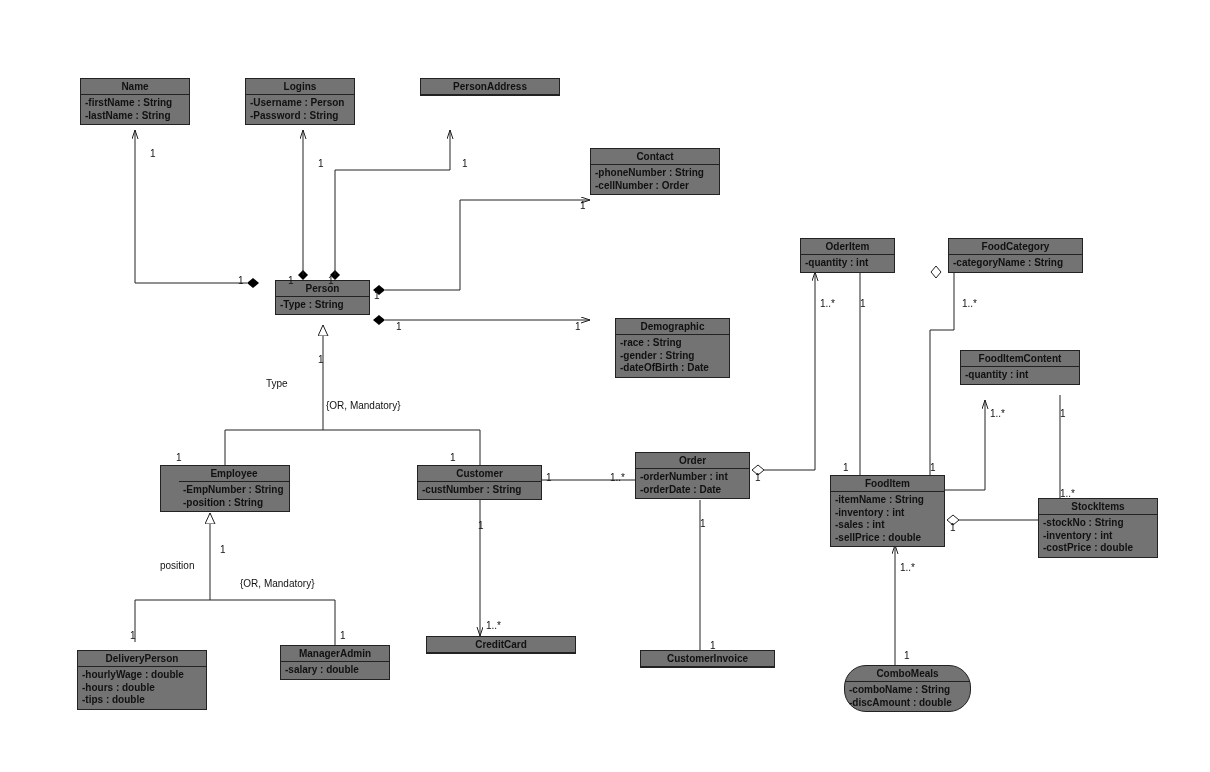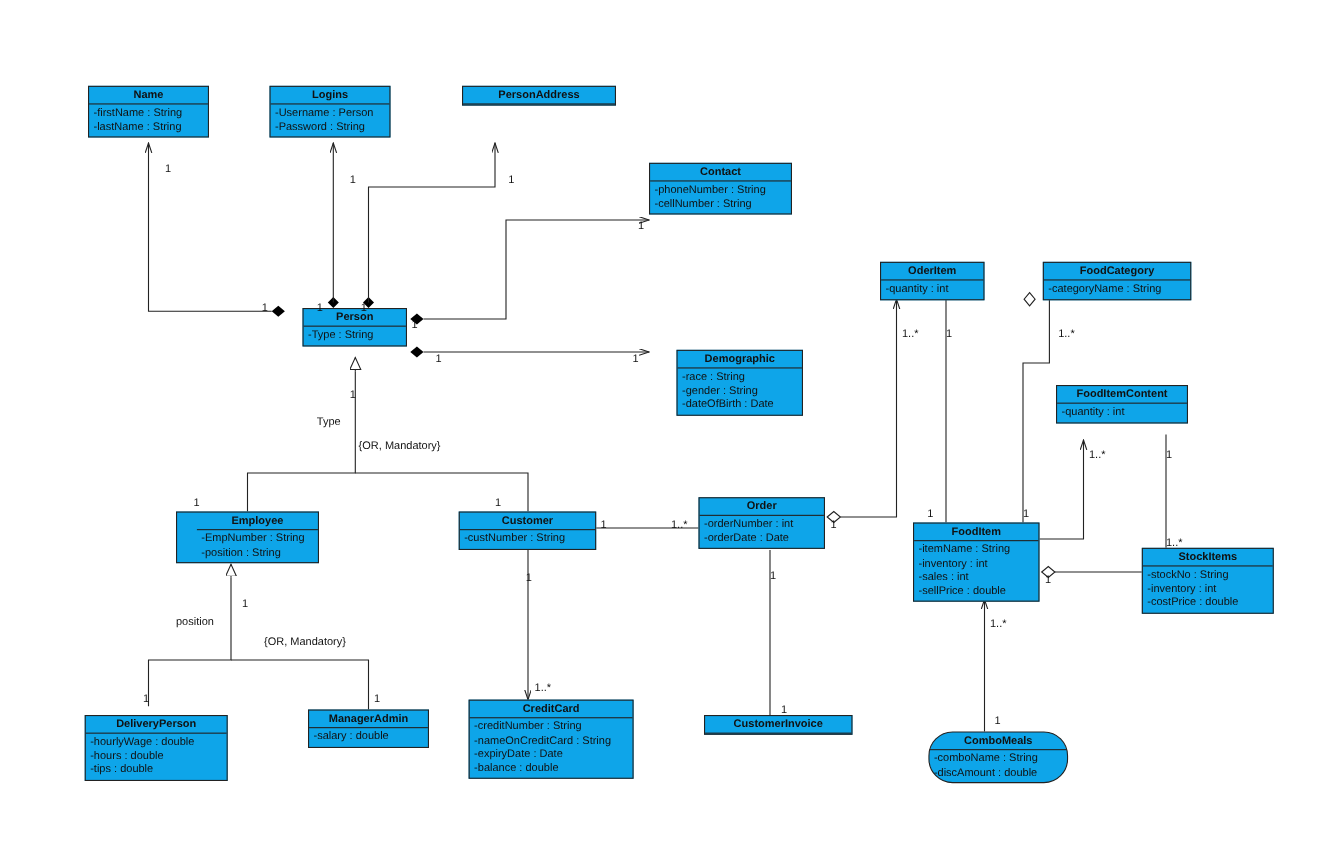--- a/index.html
+++ b/index.html
@@ -21,31 +21,32 @@
   svg.wires {
     position: absolute;
     left: 0; top: 0;
     width: 1210px;
     height: 772px;
     pointer-events: none;
   }
   .cls {
     position: absolute;
     border: 1px solid #222;
-    background: #0ea5e9;
+    background: #737373;
     box-sizing: border-box;
   }
   .cls .title {
     font-weight: bold;
     text-align: center;
     padding: 2px 4px;
     border-bottom: 1px solid #222;
   }
   .cls .body {
     padding: 2px 4px;
+    font-weight: bold;
   }
   .cls .body .attr {
     white-space: nowrap;
     line-height: 1.25em;
   }
   .label {
     position: absolute;
     font-size: 10px;
     color: #111;
     white-space: nowrap;
@@ -128,21 +129,21 @@
           <div class="attr">-Password : String</div>
         </div>
       </div>
       <div class="cls" style="left: 420px; top: 78px; width: 140px;">
         <div class="title">PersonAddress</div>
       </div>
       <div class="cls" style="left: 590px; top: 148px; width: 130px;">
         <div class="title">Contact</div>
         <div class="body">
           <div class="attr">-phoneNumber : String</div>
-          <div class="attr">-cellNumber : String</div>
+          <div class="attr">-cellNumber : Order</div>
         </div>
       </div>
       <div class="cls" style="left: 275px; top: 280px; width: 95px;">
         <div class="title">Person</div>
         <div class="body">
           <div class="attr">-Type : String</div>
         </div>
       </div>
       <div class="cls" style="left: 590px; top: 318px; width: 115px; margin-left: 25px;">
         <div class="title">Demographic</div>
@@ -216,40 +217,34 @@
         </div>
       </div>
       <div class="cls" style="left: 280px; top: 645px; width: 110px;">
         <div class="title">ManagerAdmin</div>
         <div class="body">
           <div class="attr">-salary : double</div>
         </div>
       </div>
       <div class="cls" style="left: 426px; top: 636px; width: 150px;">
         <div class="title">CreditCard</div>
-        <div class="body">
-          <div class="attr">-creditNumber : String</div>
-          <div class="attr">-nameOnCreditCard : String</div>
-          <div class="attr">-expiryDate : Date</div>
-          <div class="attr">-balance : double</div>
-        </div>
       </div>
       <div class="cls" style="left: 640px; top: 650px; width: 135px;">
         <div class="title">CustomerInvoice</div>
       </div>
       <div class="cls" style="left: 844px; top: 665px; width: 127px; border-radius: 22px;">
         <div class="title">ComboMeals</div>
         <div class="body">
           <div class="attr">-comboName : String</div>
           <div class="attr">-discAmount : double</div>
         </div>
       </div>
     </div>
   <div id="labels">
-      <div class="label" style="left: 288px; top: 378px;">Type</div>
+      <div class="label" style="left: 266px; top: 378px;">Type</div>
       <div class="label" style="left: 326px; top: 400px;">{OR, Mandatory}</div>
       <div class="label" style="left: 160px; top: 560px;">position</div>
       <div class="label" style="left: 240px; top: 578px;">{OR, Mandatory}</div>
       <div class="label" style="left: 150px; top: 148px;">1</div>
       <div class="label" style="left: 238px; top: 275px;">1</div>
       <div class="label" style="left: 288px; top: 275px;">1</div>
       <div class="label" style="left: 318px; top: 158px;">1</div>
       <div class="label" style="left: 328px; top: 275px;">1</div>
       <div class="label" style="left: 462px; top: 158px;">1</div>
       <div class="label" style="left: 374px; top: 290px;">1</div>

